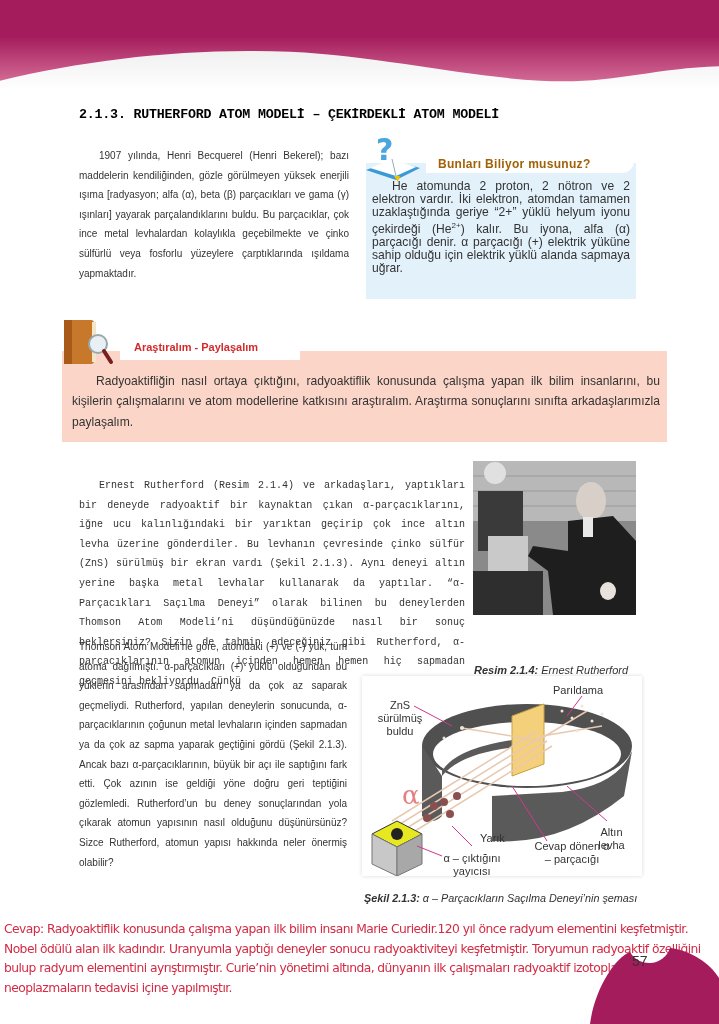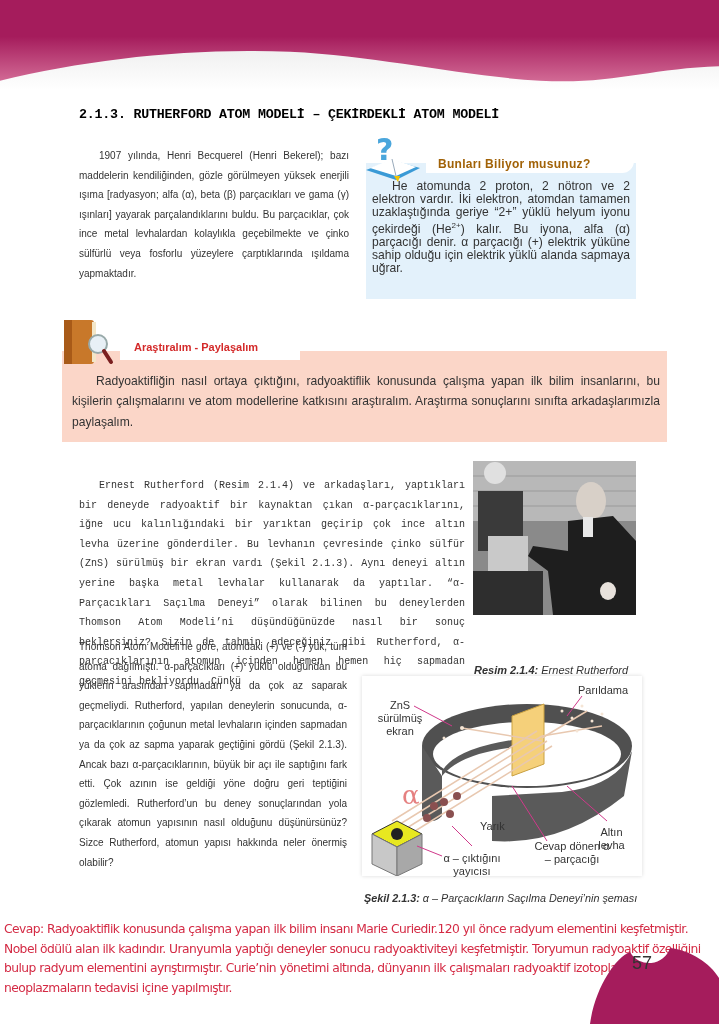--- a/index.html
+++ b/index.html
@@ -23,21 +23,21 @@
   .para-3{left:79px;top:637px;width:268px;}
   .photo{position:absolute;left:473px;top:461px;width:163px;height:154px;background:#6d6d6d;overflow:hidden;}
   .photo-caption{position:absolute;left:474px;top:620px;font-size:11px;color:#333;font-style:italic;margin-top:44px;}
   .photo-caption b{font-weight:bold;}
   .diagram{position:absolute;left:362px;top:676px;width:280px;height:200px;background:#fff;box-shadow:0 0 4px rgba(0,0,0,0.15);}
   .diagram-caption{position:absolute;left:364px;top:892px;font-size:10.8px;font-style:italic;color:#333;text-align:right;}
   .diagram-caption b{font-weight:bold;}
   .dlabel{position:absolute;font-size:11px;color:#333;text-align:center;line-height:13px;}
   .answer{position:absolute;left:4px;top:920px;width:700px;font-size:12.3px;line-height:19.5px;color:#d42a44;font-family:"DejaVu Sans",sans-serif;letter-spacing:-0.55px;}
   .page-corner{position:absolute;left:590px;top:938px;width:129px;height:86px;}
-  .page-number{position:absolute;left:632px;top:953px;font-size:18px;color:#333;}
+  .page-number{position:absolute;left:632px;top:953px;font-size:14px;color:#333;}
 </style>
 </head>
 <body>
 
 <svg class="header-band" viewBox="0 0 719 90" preserveAspectRatio="none">
   <defs>
     <linearGradient id="hg" x1="0" y1="0" x2="0" y2="1">
       <stop offset="0" stop-color="#a51c5c"></stop>
       <stop offset="0.45" stop-color="#a51c5c"></stop>
       <stop offset="1" stop-color="#d26a95"></stop>
@@ -144,23 +144,23 @@
     <circle cx="35" cy="158" r="6" fill="#222"></circle>
     <g stroke="#d0388a" stroke-width="1" fill="none">
       <line x1="52" y1="30" x2="90" y2="50"></line>
       <line x1="220" y1="20" x2="205" y2="40"></line>
       <line x1="90" y1="150" x2="110" y2="170"></line>
       <line x1="150" y1="110" x2="185" y2="165"></line>
       <line x1="205" y1="110" x2="245" y2="145"></line>
       <line x1="55" y1="170" x2="80" y2="180"></line>
     </g>
   </svg>
-  <div class="dlabel" style="left:216px;top:8px;">Parıldama</div>
-  <div class="dlabel" style="left:8px;top:23px;width:60px;">ZnS sürülmüş ekran</div>
-  <div class="dlabel" style="left:118px;top:144px;">Yarık</div>
+  <div class="dlabel" style="left:191px;top:8px;">Parıldama</div>
+  <div class="dlabel" style="left:8px;top:23px;width:60px;">ZnS sürülmüş buldu</div>
+  <div class="dlabel" style="left:118px;top:156px;">Yarık</div>
   <div class="dlabel" style="left:232px;top:150px;width:35px;">Altın levha</div>
   <div class="dlabel" style="left:70px;top:176px;width:80px;">α – çıktığını yayıcısı</div>
   <div class="dlabel" style="left:170px;top:164px;width:80px;">Cevap dönen α – parçacığı</div>
 </div>
 <div class="diagram-caption"><b>Şekil 2.1.3:</b><span> α – Parçacıkların Saçılma Deneyi’nin şeması</span></div>
 
 <div class="answer">Cevap: Radyoaktiflik konusunda çalışma yapan ilk bilim insanı Marie Curiedir.120 yıl önce radyum elementini keşfetmiştir. Nobel ödülü alan ilk kadındır. Uranyumla yaptığı deneyler sonucu radyoaktiviteyi keşfetmiştir. Toryumun radyoaktif özelliğini bulup radyum elementini ayrıştırmıştır. Curie’nin yönetimi altında, dünyanın ilk çalışmaları radyoaktif izotoplar kullanılarak, neoplazmaların tedavisi içine yapılmıştır.</div>
 
 <svg class="page-corner" viewBox="0 0 129 86">
   <path d="M0,86 C5,50 25,20 40,14 A22,22 0 0 0 80,10 C100,12 120,25 129,40 L129,86 Z" fill="#a51c5c"></path>

